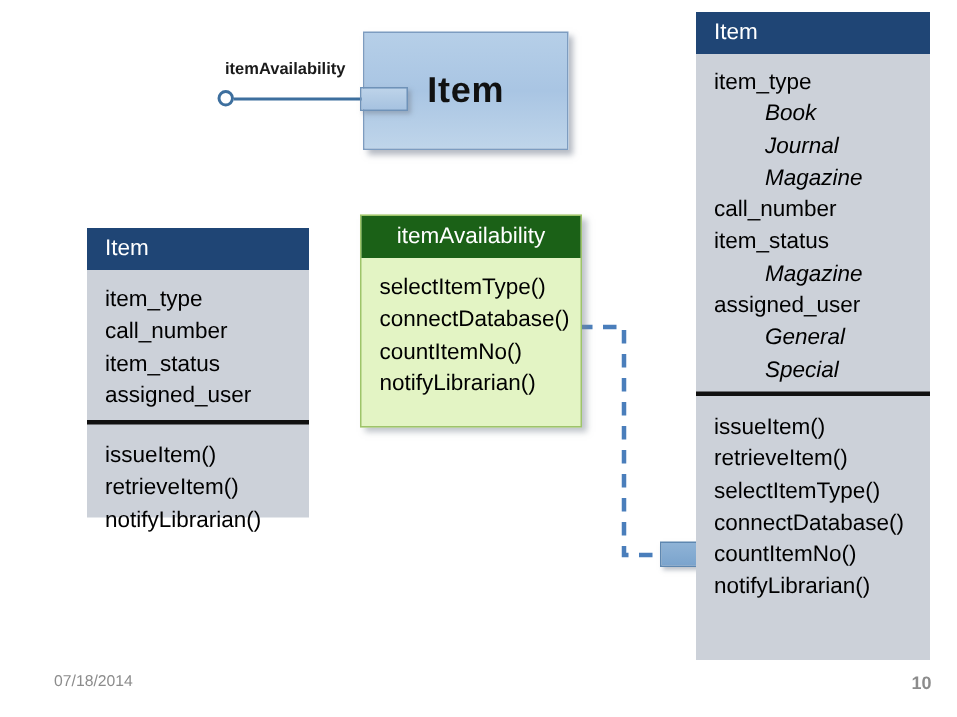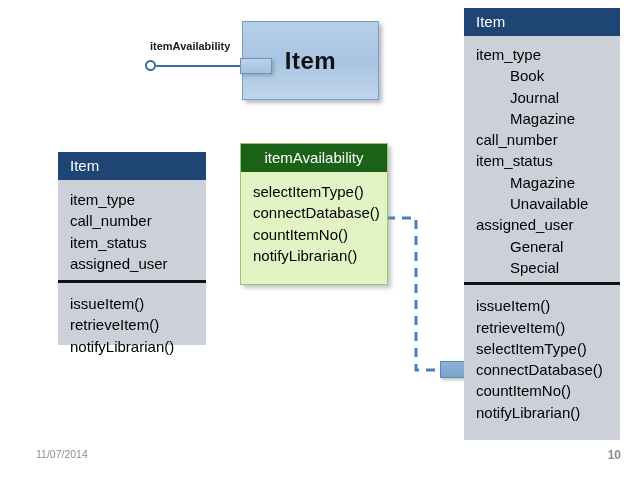--- a/index.html
+++ b/index.html
@@ -101,21 +101,21 @@
     box-sizing: border-box;
   }
   .class-header.navy { background: #1f4575; }
   .class-header.green { background: #1b6117; text-align: center; padding-left: 0; font-size: 15px; }
   .class-section {
     padding: 8px 0 6px 12px;
     font-size: 15px;
     line-height: 1.42;
   }
   .class-section .row { white-space: nowrap; }
-  .class-section .row.indented { padding-left: 34px; }
+  .class-section .row.indented { padding-left: 34px; font-style: italic; }
   .class-divider {
     height: 0;
     border-top: 3px solid #111111;
     margin: 2px 0 0 0;
   }
 
   
   #class-item-left {
     left: 58px;
     top: 152px;
@@ -236,32 +236,31 @@
 <div class="class-box" id="class-item-right">
   <div class="class-header navy">Item</div>
   <div class="class-section attributes">
       <div class="row">item_type</div>
       <div class="row indented">Book</div>
       <div class="row indented">Journal</div>
       <div class="row indented">Magazine</div>
       <div class="row">call_number</div>
       <div class="row">item_status</div>
       <div class="row indented">Magazine</div>
-      <div class="row indented">Unavailable</div>
       <div class="row">assigned_user</div>
       <div class="row indented">General</div>
       <div class="row indented">Special</div>
     </div>
   <div class="class-divider"></div>
   <div class="class-section operations">
       <div class="row">issueItem()</div>
       <div class="row">retrieveItem()</div>
       <div class="row">selectItemType()</div>
       <div class="row">connectDatabase()</div>
       <div class="row">countItemNo()</div>
       <div class="row">notifyLibrarian()</div>
     </div>
 </div>
 
 <div id="slide-footer">
-  <div id="footer-date">11/07/2014</div>
+  <div id="footer-date">07/18/2014</div>
   <div id="footer-slide-number">10</div>
 </div>
 
 </body></html>

